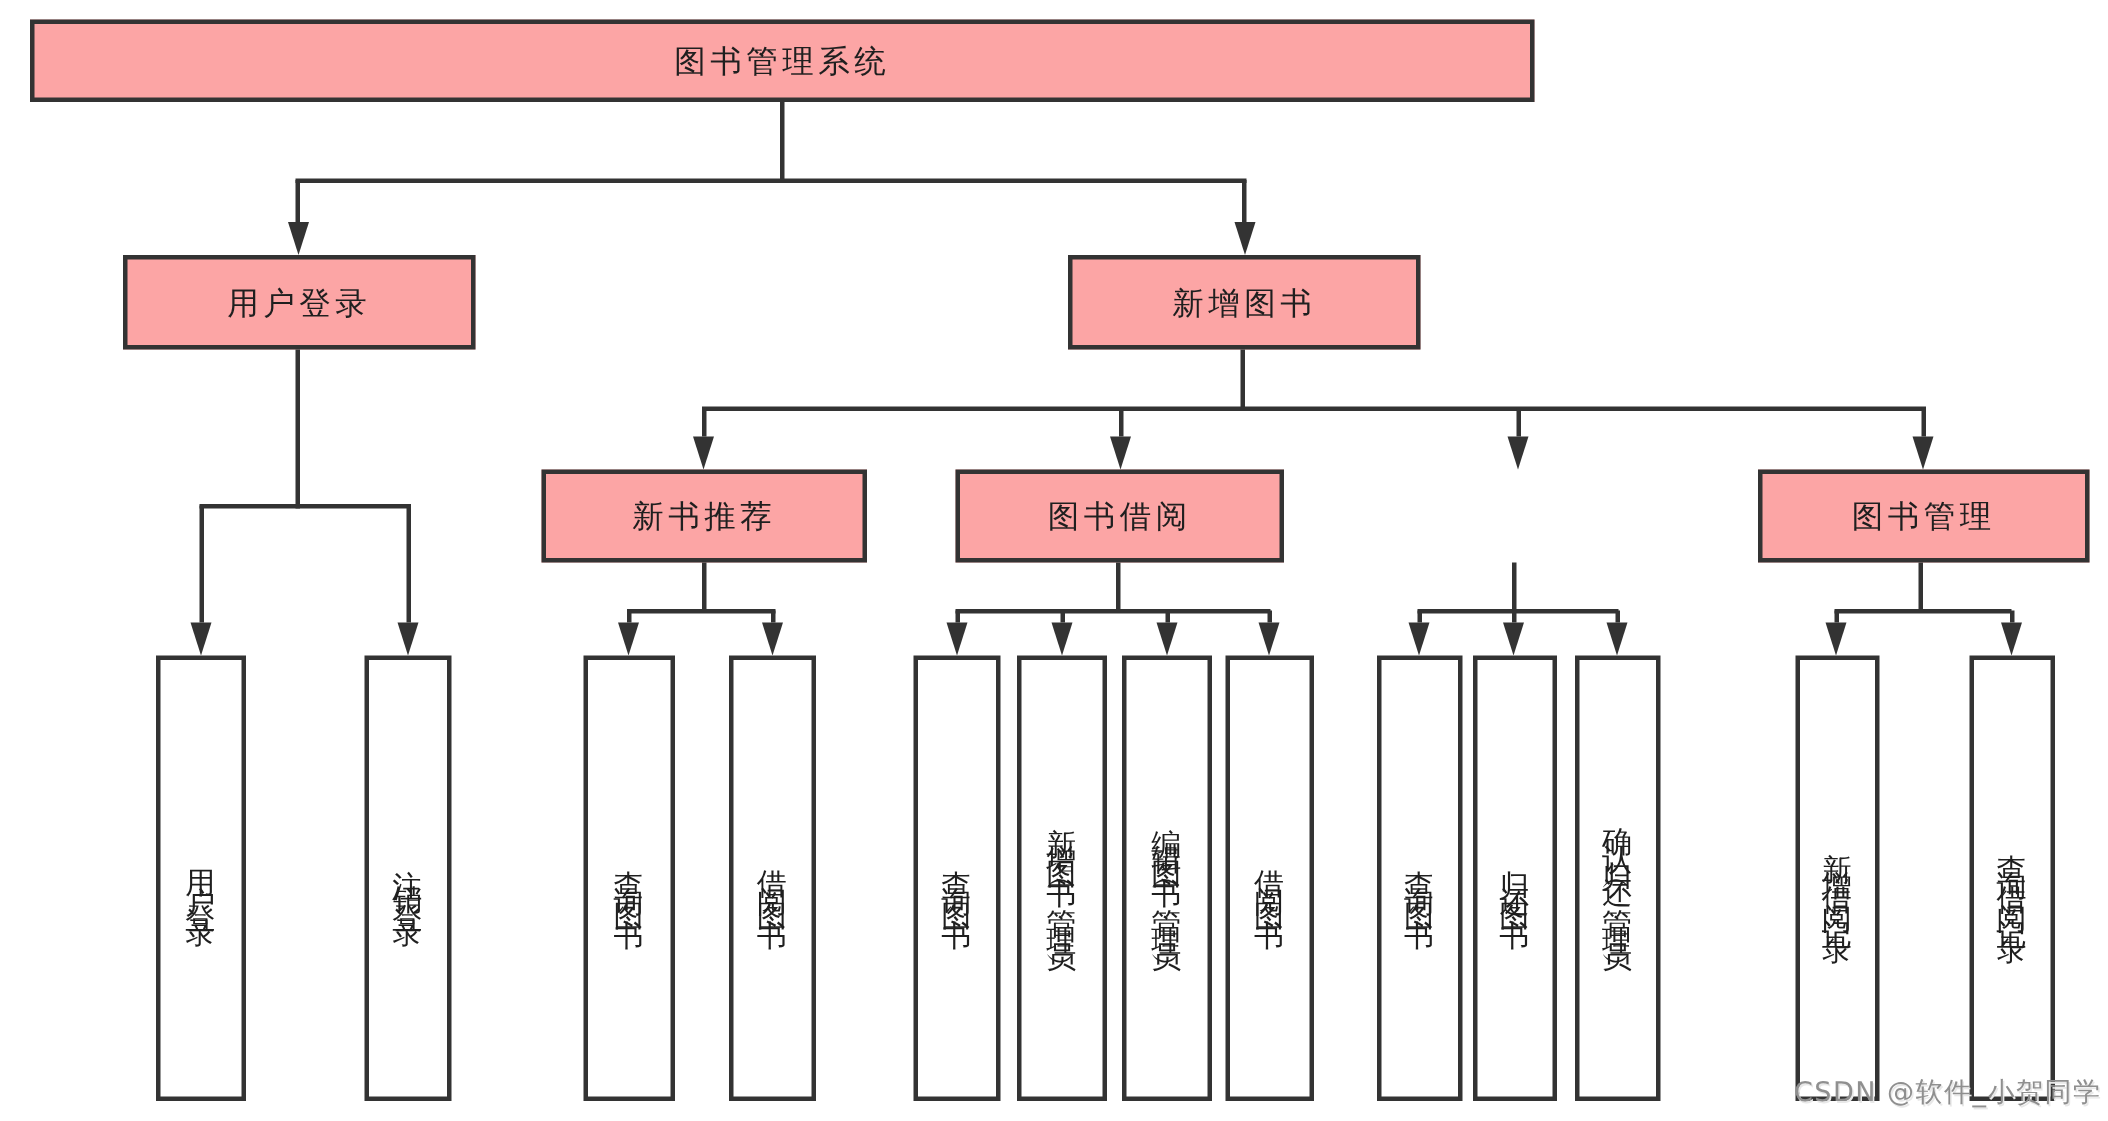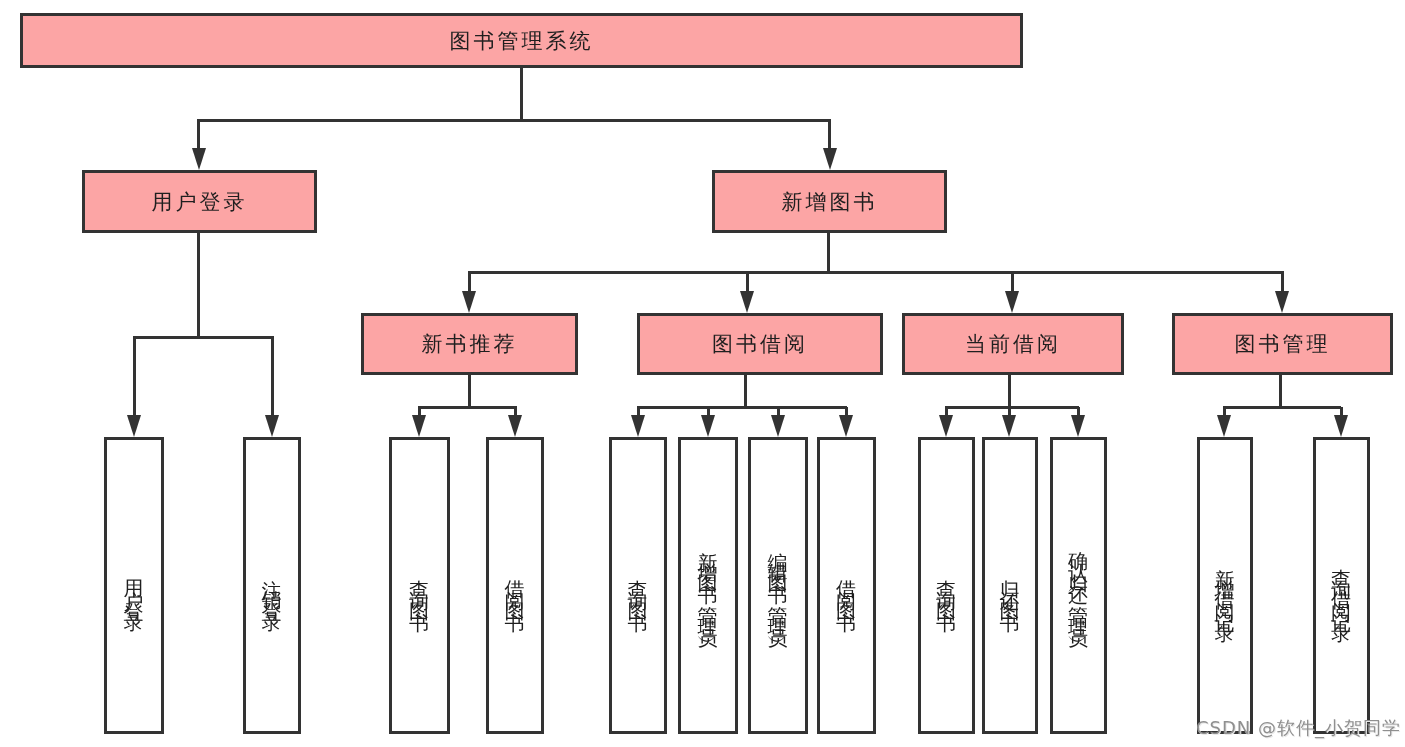--- a/index.html
+++ b/index.html
@@ -93,22 +93,21 @@
   <div class="vl" style="left:468px; top:272px; height:19px;"></div>
   <div class="arrow" style="left:462px; top:291px;"></div>
   <div class="vl" style="left:746px; top:272px; height:19px;"></div>
   <div class="arrow" style="left:740px; top:291px;"></div>
   <div class="vl" style="left:1011px; top:272px; height:19px;"></div>
   <div class="arrow" style="left:1005px; top:291px;"></div>
   <div class="vl" style="left:1281px; top:272px; height:19px;"></div>
   <div class="arrow" style="left:1275px; top:291px;"></div>
 
   <div class="hbox" style="left:361px; top:313px; width:217px; height:62px;">新书推荐</div>
-  <div class="hbox" style="left:637px; top:313px; width:246px; height:62px;">图书借阅</div>
-  <div class="hbox" style="left:902px; top:313px; width:222px; height:62px;">当前借阅</div>
+  <div class="hbox" style="left:637px; top:313px; width:219px; height:62px;">图书借阅</div>
   <div class="hbox" style="left:1172px; top:313px; width:221px; height:62px;">图书管理</div>
 
   <div class="vl" style="left:468px; top:375px; height:33px;"></div>
   <div class="hl" style="left:418px; top:406px; width:99px;"></div>
   <div class="vl" style="left:418px; top:407px; height:8px;"></div>
   <div class="arrow" style="left:412px; top:415px;"></div>
   <div class="vl" style="left:514px; top:407px; height:8px;"></div>
   <div class="arrow" style="left:508px; top:415px;"></div>
 
   <div class="vl" style="left:744px; top:375px; height:33px;"></div>

